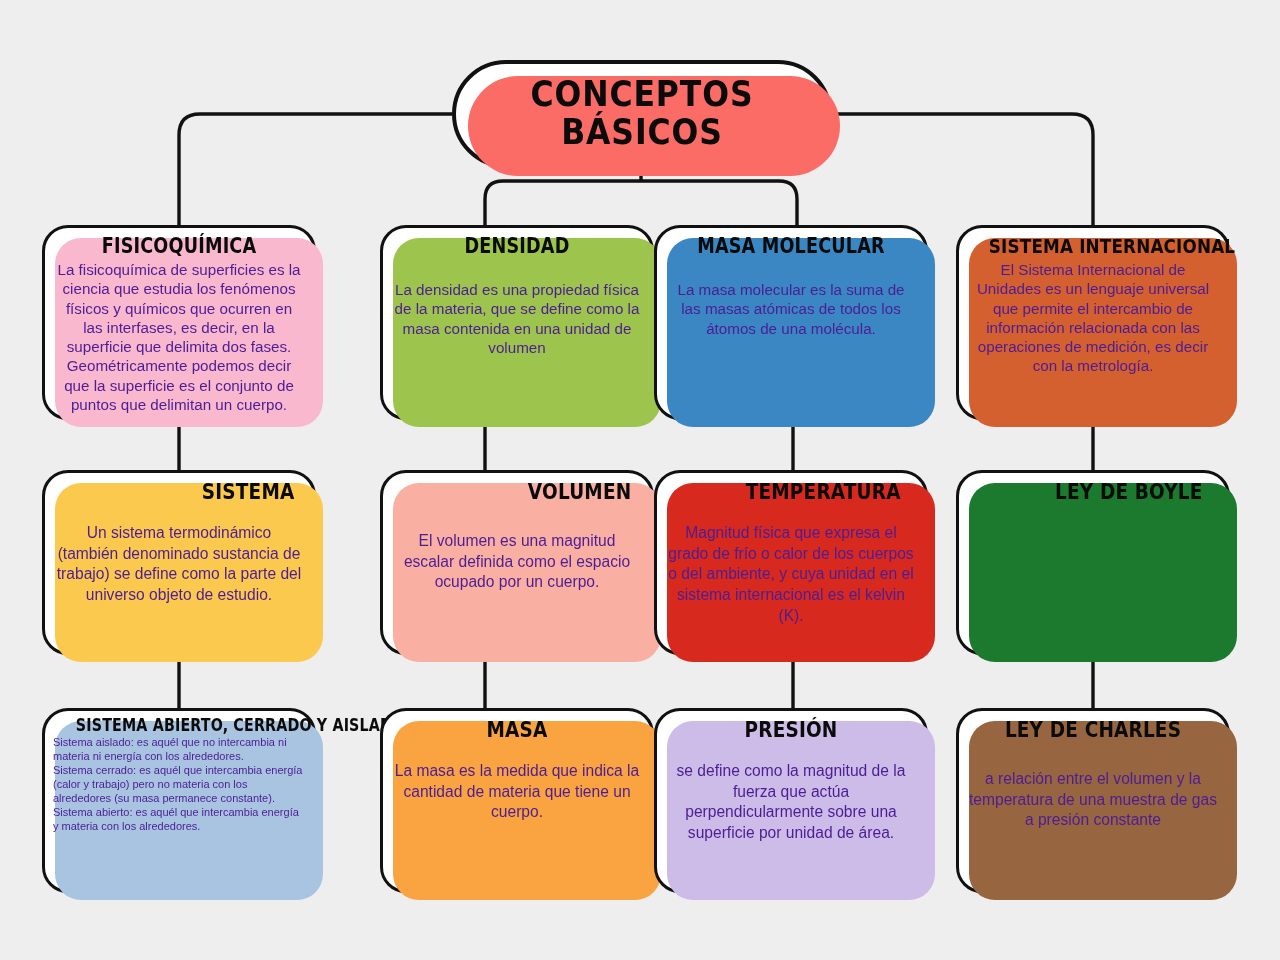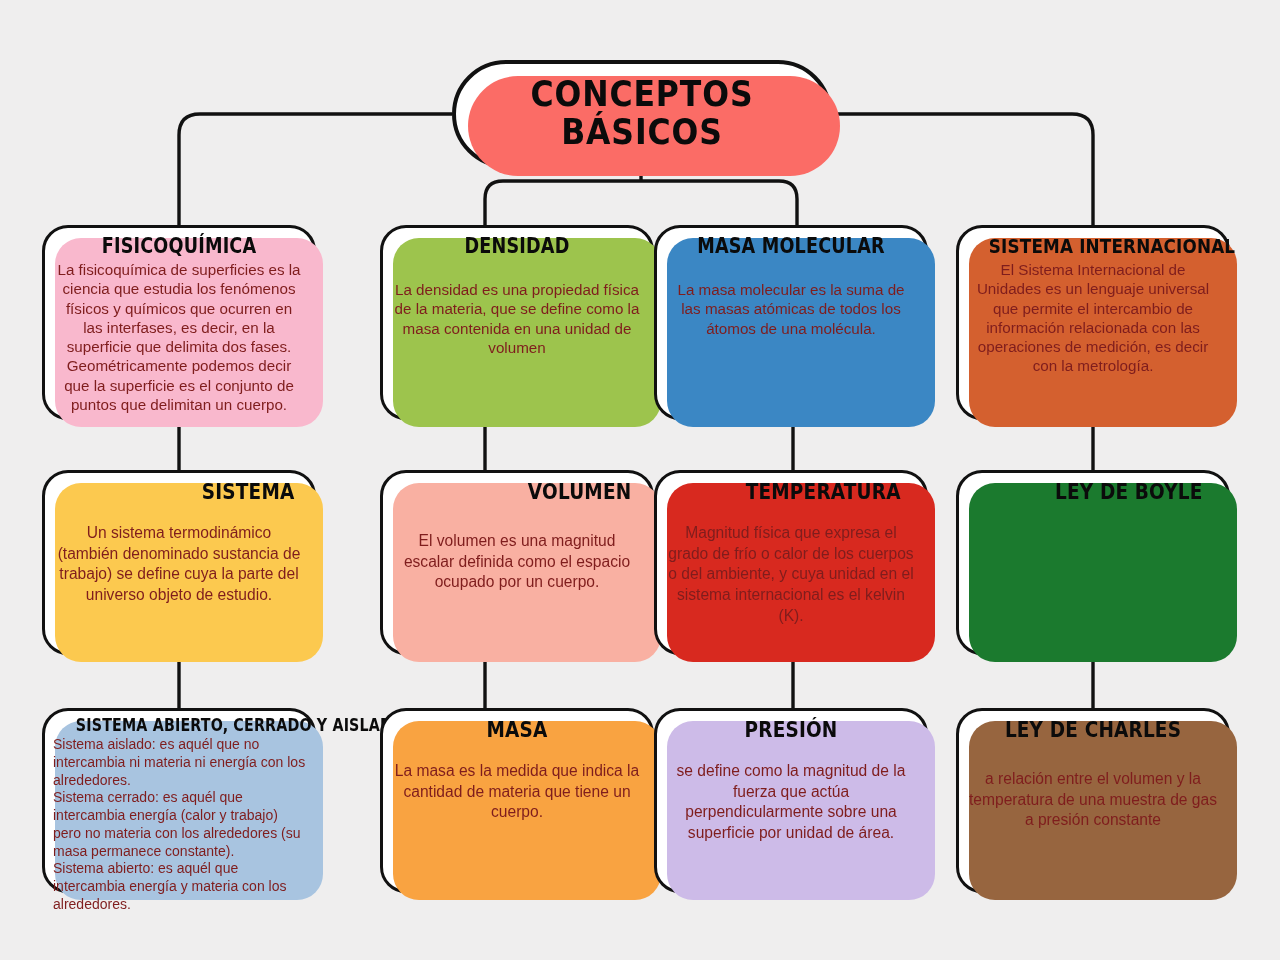--- a/index.html
+++ b/index.html
@@ -48,21 +48,21 @@
   .card-title {
     font-family: "DejaVu Sans", sans-serif;
     font-weight: bold;
     text-align: center;
     color: #0b0b0b;
     letter-spacing: 0.2px;
     transform: scaleX(0.84);
     white-space: nowrap;
   }
   .card-body {
-    color: #7f1d1d;
+    color: #4c1d95;
     text-align: center;
   }
 
   
   #root-node {
     left: 452px; top: 60px;
     width: 380px; height: 108px;
     border-radius: 54px;
     border-width: 4px;
     justify-content: center;
@@ -96,21 +96,21 @@
   .r3 .card-body { font-size: 15.6px; line-height: 1.33; }
 
   
   .tight .card-body { margin-top: 0px; }
   .gap   .card-body { margin-top: 12px; }
   .gap2  .card-body { margin-top: 20px; }
 
   
   #card-sistemas { padding: 4px 6px 6px 8px; }
   #card-sistemas .card-title { font-size: 17.4px; margin-bottom: 1px; transform: scaleX(0.82); }
-  #card-sistemas .card-body  { font-size: 14px; line-height: 1.27; text-align: left; }
+  #card-sistemas .card-body  { font-size: 11px; line-height: 1.27; text-align: left; }
 
   #card-fisicoquimica .card-title { font-size: 21px; }
   #card-sistema-internacional .card-title { font-size: 20px; }
 </style>
 </head>
 <body>
 
 <div id="canvas">
 
   <svg id="connectors" viewBox="0 0 1280 960" xmlns="http://www.w3.org/2000/svg">
@@ -165,21 +165,21 @@
 
   <div class="card r1 c4 tight" id="card-sistema-internacional">
     <div class="shadow" style="background:#d4602f"></div>
     <div class="card-title">SISTEMA INTERNACIONAL</div>
     <div class="card-body">El Sistema Internacional de Unidades es un lenguaje universal que permite el intercambio de información relacionada con las operaciones de medición, es decir con la metrología.</div>
   </div>
 
   <div class="card r2 c1 gap" id="card-sistema">
     <div class="shadow" style="background:#fcc94f"></div>
     <div class="card-title">SISTEMA</div>
-    <div class="card-body">Un sistema termodinámico (también denominado sustancia de trabajo) se define cuya la parte del universo objeto de estudio.</div>
+    <div class="card-body">Un sistema termodinámico (también denominado sustancia de trabajo) se define como la parte del universo objeto de estudio.</div>
   </div>
 
   <div class="card r2 c2 gap2" id="card-volumen">
     <div class="shadow" style="background:#f9b0a2"></div>
     <div class="card-title">VOLUMEN</div>
     <div class="card-body">El volumen es una magnitud escalar definida como el espacio ocupado por un cuerpo.</div>
   </div>
 
   <div class="card r2 c3 gap" id="card-temperatura">
     <div class="shadow" style="background:#d8291f"></div>

